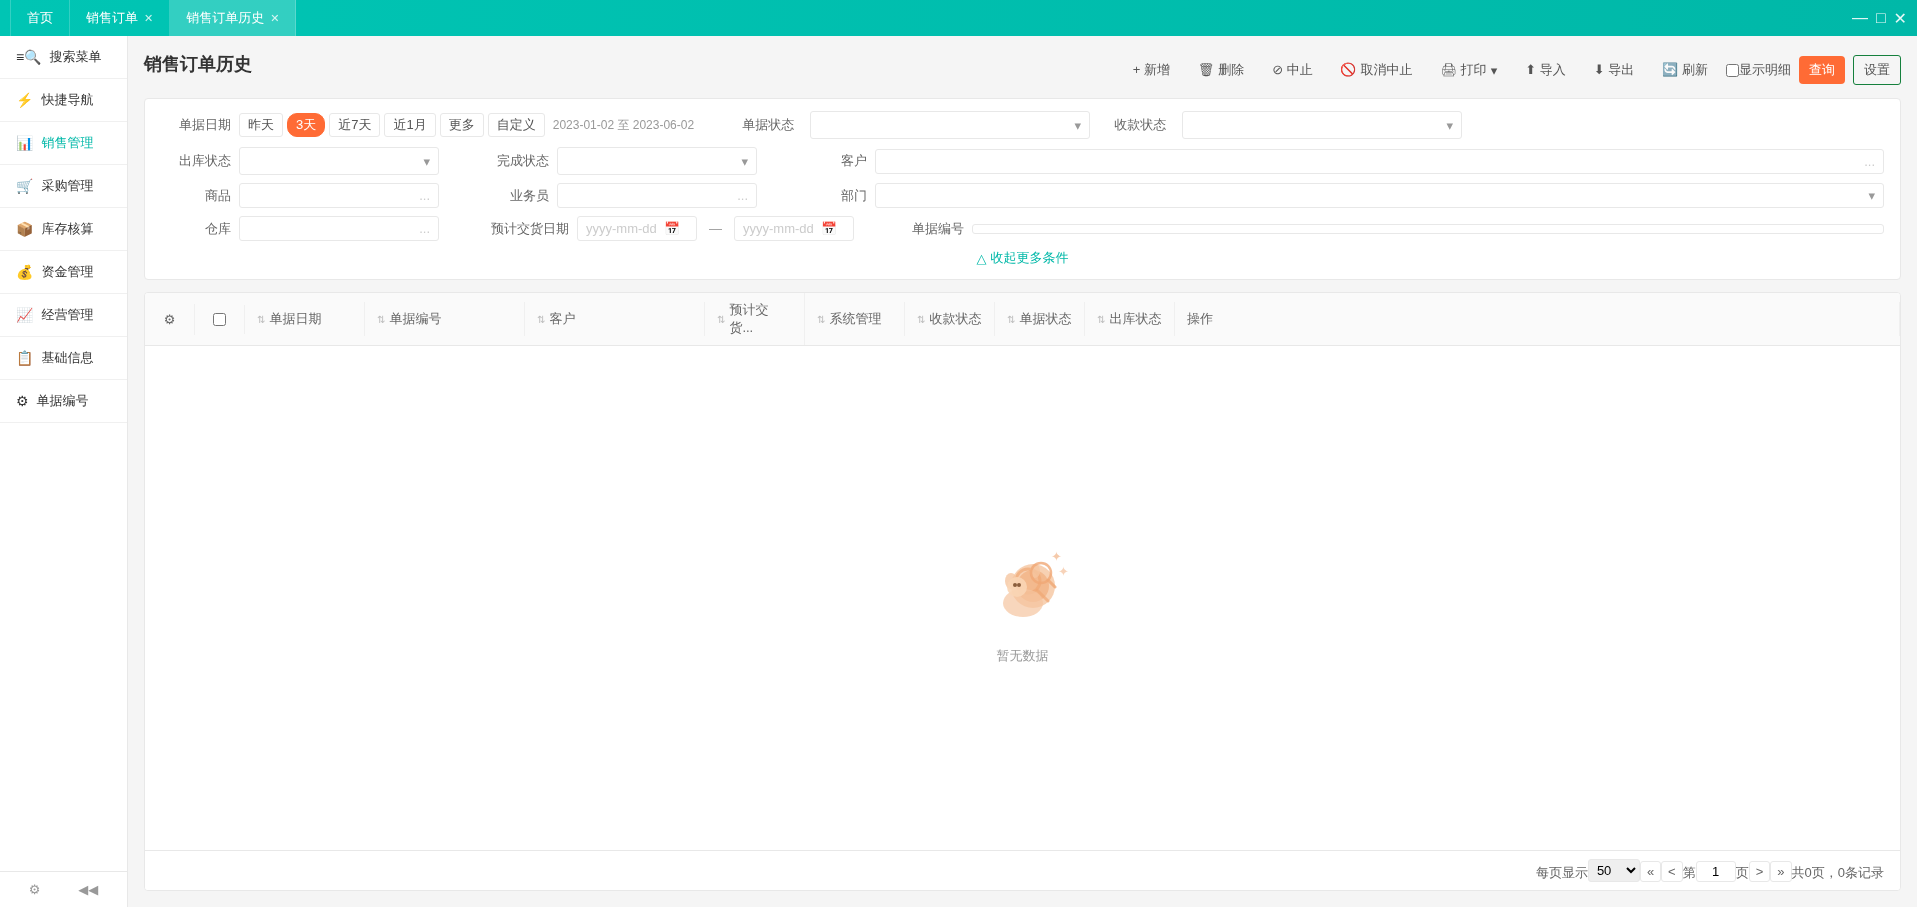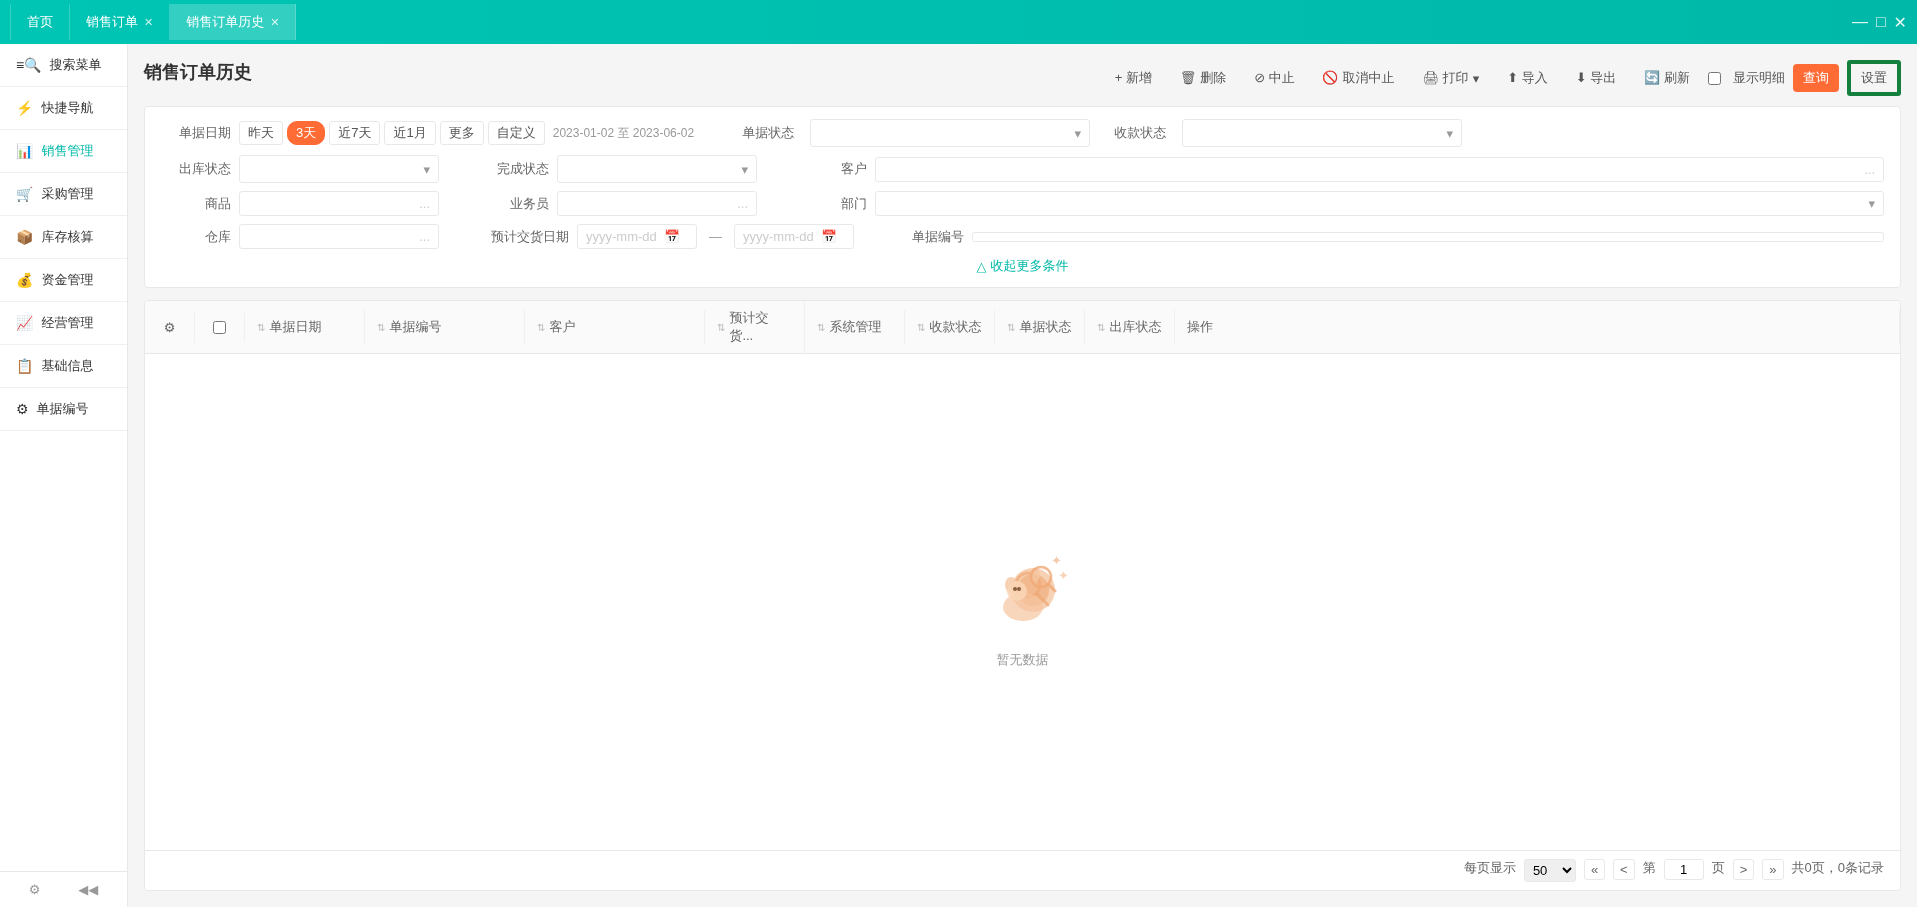--- a/index.html
+++ b/index.html
@@ -1,20 +1,20 @@
 <!DOCTYPE html>
 <html><head>
   <meta charset="utf-8">
   <style>
     * { box-sizing: border-box; margin: 0; padding: 0; font-family: 'Microsoft YaHei', Arial, sans-serif; font-size: 13px; }
     body { display: flex; flex-direction: column; height: 907px; overflow: hidden; background: #f5f5f5; }
 
     
     .top-bar {
-      height: 44px;
+      height: 36px;
       background: linear-gradient(90deg, #00c5b4 0%, #00b8a8 100%);
       display: flex;
       align-items: center;
       padding: 0 10px;
       gap: 0;
     }
     .tab-item {
       height: 36px;
       padding: 0 16px;
       display: flex;
@@ -97,21 +97,21 @@
       padding: 5px 10px;
       border: none;
       background: none;
       cursor: pointer;
       color: #555;
       font-size: 13px;
       border-radius: 3px;
     }
     .toolbar-btn.orange { background: #ff6b35; color: #fff; border-radius: 4px; }
     .toolbar-spacer { flex: 1; }
-    .display-detail { display: flex; align-items: center; gap: 12px; font-size: 13px; color: #555; }
+    .display-detail { display: flex; align-items: center; gap: 0; font-size: 13px; color: #555; }
 
     
     .filter-area {
       background: #fff;
       border: 1px solid #e8e8e8;
       border-radius: 4px;
       padding: 12px 16px;
       margin-bottom: 12px;
     }
     .filter-row {
@@ -243,23 +243,22 @@
       height: 100px;
       margin-bottom: 16px;
     }
     .empty-text { color: #999; font-size: 13px; }
 
     
     .table-footer {
       border-top: 1px solid #e8e8e8;
       padding: 8px 16px;
       display: flex;
-      align-items: flex-start;
+      align-items: flex-end;
       justify-content: flex-end;
-      gap: 8px;
       background: #fff;
       color: #666;
       font-size: 13px;
     }
     .page-size-select {
       border: 1px solid #e8e8e8;
       border-radius: 3px;
       padding: 2px 4px;
       cursor: pointer;
     }
@@ -380,21 +379,21 @@
         <button class="toolbar-btn">
           <span>🔄 刷新</span>
         </button>
         <div class="display-detail">
           <input type="checkbox" style="">
           <span>显示明细</span>
         </div>
         <button class="toolbar-btn orange">
           <span>查询</span>
         </button>
-        <button class="toolbar-btn" style="border:4px solid #15803d;align-items:flex-end;">
+        <button class="toolbar-btn" style="border:1px solid #15803d;align-items:flex-end;">
           <span>设置</span>
         </button>
       </div>
     </div>
 
     <div class="filter-area">
 
       <div class="filter-row">
         <span class="filter-label">单据日期</span>
         <div class="filter-control">

